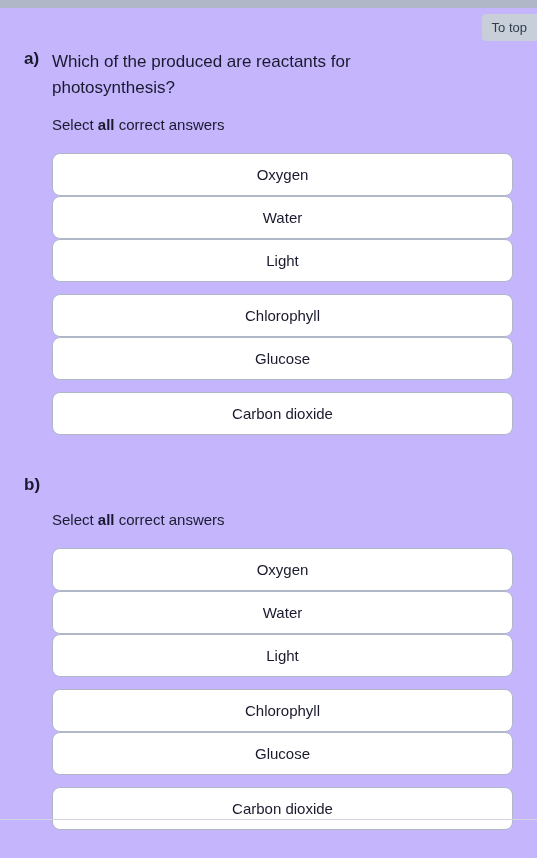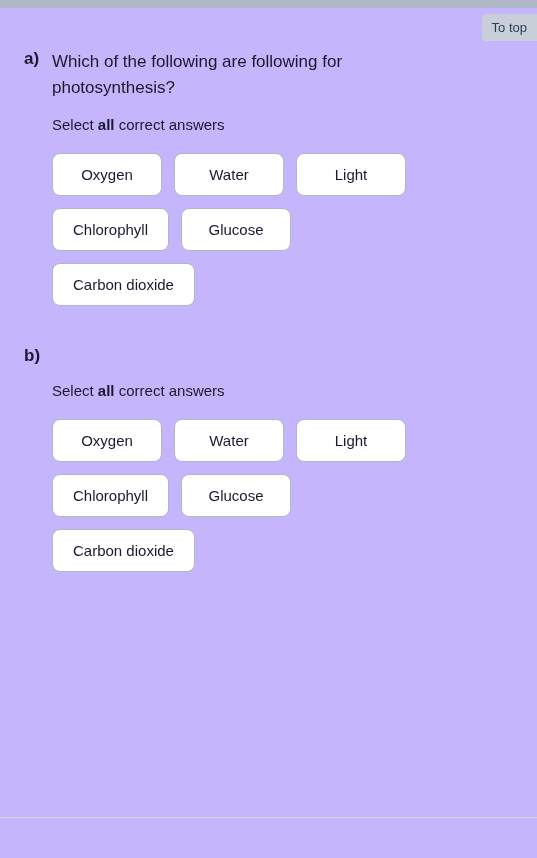--- a/index.html
+++ b/index.html
@@ -86,22 +86,23 @@
 
     .options-grid {
       margin-left: 28px;
       display: flex;
       flex-direction: column;
       gap: 12px;
     }
 
     .options-row {
       display: flex;
-      gap: 12px;
+      gap: 0;
       flex-wrap: nowrap;
+      flex-direction: column;
     }
 
     .option-btn {
       border: 1.5px solid #b0b8c8;
       border-radius: 8px;
       background: #ffffff;
       padding: 12px 20px;
       font-size: 15px;
       color: #1a1a2e;
       cursor: pointer;
@@ -134,21 +135,21 @@
 <body>
 
 <div class="page-container">
   <div class="top-bar"></div>
 
   <button class="to-top-btn">To top</button>
 
   <div class="section">
     <div class="question-header">
       <span class="question-label">a)</span>
-      <span class="question-text">Which of the following are following for photosynthesis?</span>
+      <span class="question-text">Which of the produced are reactants for photosynthesis?</span>
     </div>
 
     <div class="select-instruction">
       <span>Select </span><strong>all</strong><span> correct answers</span>
     </div>
 
     <div class="options-grid">
       <div class="options-row">
         <button class="option-btn">Oxygen</button>
         <button class="option-btn">Water</button>

